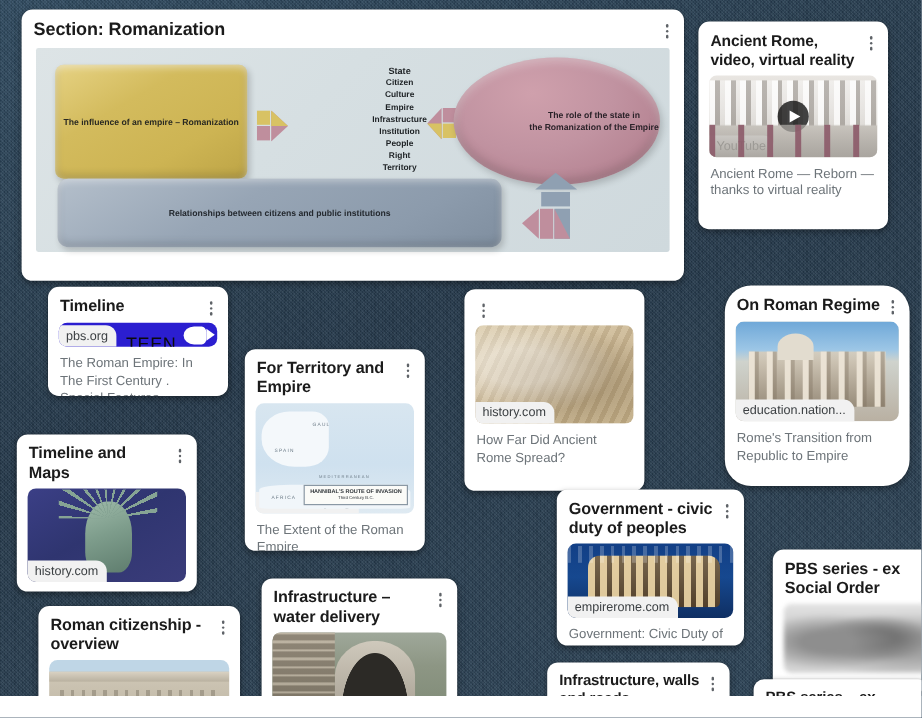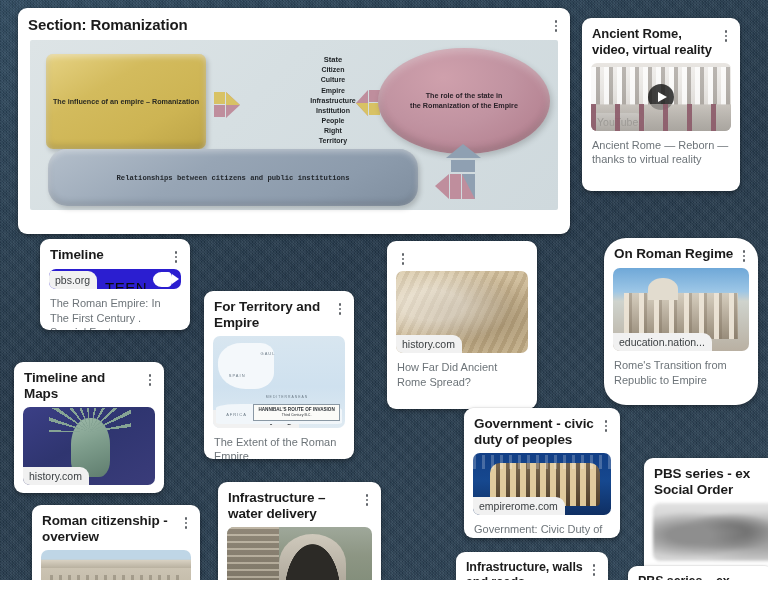--- a/index.html
+++ b/index.html
@@ -114,28 +114,28 @@
   .d-gold span { font-size: 7.2px; font-weight: bold; color: #2a2a22; line-height: 1.3; }
 
   .d-ellipse {
     position: absolute; right: 8px; top: 8px; width: 172px; height: 106px;
     border-radius: 50%;
     background: radial-gradient(ellipse at 38% 28%, #cfa0ac 0%, #c193a1 45%, #b3808f 85%);
     box-shadow: inset 0 3px 8px rgba(255,255,255,.35), inset 0 -4px 9px rgba(0,0,0,.18), 2px 3px 6px rgba(0,0,0,.18);
     display: flex; align-items: center; justify-content: center;
     text-align: center;
   }
-  .d-ellipse span { font-size: 7.2px; font-weight: bold; color: #2b2229; line-height: 1.45; }
+  .d-ellipse span { font-size: 7.2px; font-weight: bold; color: #2b2229; line-height: 1.45; margin-left: 31px; }
 
   .d-bar {
     position: absolute; left: 18px; bottom: 4px; width: 370px; height: 57px;
-    border-radius: 19px;
+    border-radius: 9px;
     background: linear-gradient(150deg, #b4bfcb 0%, #97a5b5 40%, #8c9bac 75%, #7f8e9f 100%);
     box-shadow: inset 0 2px 6px rgba(255,255,255,.45), inset 0 -3px 7px rgba(0,0,0,.17), 2px 3px 5px rgba(0,0,0,.18);
-    display: flex; align-items: center; justify-content: center; font-family: Liberation Mono, monospace;
+    display: flex; align-items: center; justify-content: center;
   }
   .d-bar span { font-size: 7.2px; font-weight: bold; color: #24292f; }
 
   .d-list {
     position: absolute; left: 255px; top: 14px; width: 96px;
     text-align: center;
   }
   .d-list div { font-size: 7px; font-weight: bold; color: #1d2124; line-height: 1.45; }
   .d-list div.hdr { font-size: 7.6px; }
 

